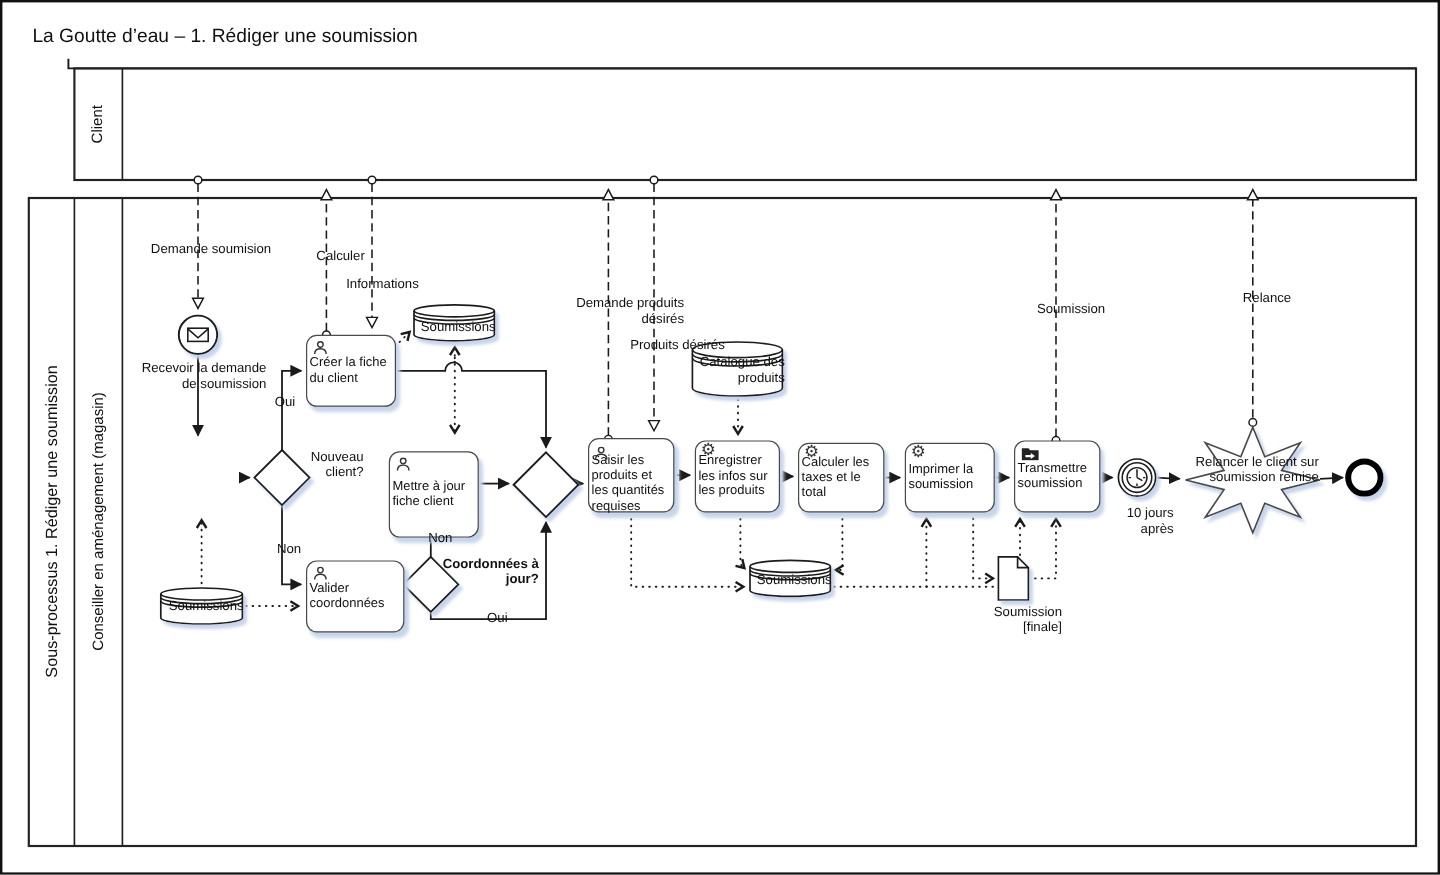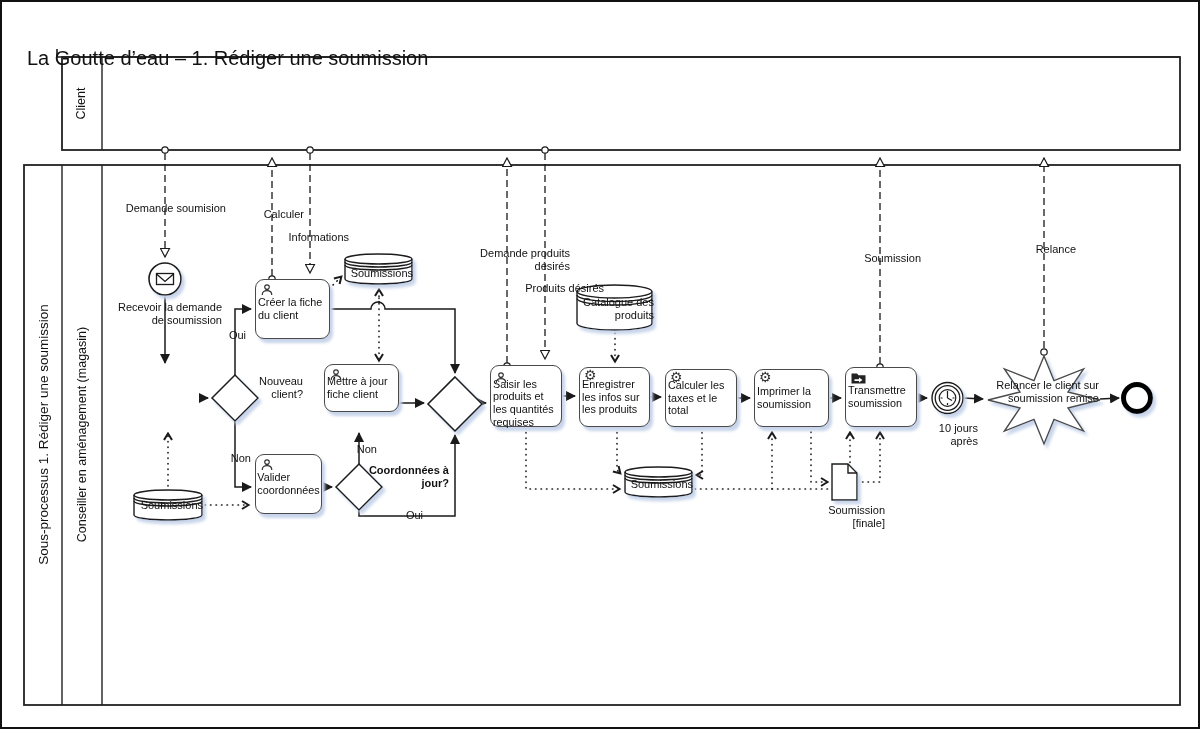--- a/index.html
+++ b/index.html
@@ -1,19 +1,19 @@
 <!DOCTYPE html>
 <html><head>
 <meta charset="utf-8">
 <style>
   html,body{margin:0;padding:0;background:#e8e8e8;}
   .stage{position:relative;width:1200px;height:729px;background:#fff;border:2px solid #111;
          box-sizing:border-box;overflow:hidden;font-family:"Liberation Sans",sans-serif;color:#111;}
   .lbl{position:absolute;text-align:right;font-size:11px;line-height:1.18;color:#111;}
-  .title{position:absolute;left:25px;top:20px;font-size:20px;color:#111;white-space:nowrap;margin-top:25px;}
+  .title{position:absolute;left:25px;top:20px;font-size:16px;color:#111;white-space:nowrap;}
   .task{position:absolute;background:#fff;border:1.4px solid #4a4a4a;border-radius:9px;
         box-shadow:3px 4px 3px #c7d4ea;display:flex;align-items:center;justify-content:center;
         font-size:10.8px;line-height:1.16;padding:3px 2px;box-sizing:border-box;}
   .task .cicon{position:absolute;top:4px;left:5px;}
   .gearchar{position:absolute;top:0px;left:4px;font-size:14px;line-height:14px;color:#333;
             font-family:"DejaVu Sans",sans-serif;}
   .vlabel{position:absolute;transform:rotate(-90deg);text-align:center;height:15px;line-height:15px;}
   svg.layer{position:absolute;left:0;top:0;}
 </style>
 </head>
@@ -159,29 +159,29 @@
 
 
   <div class="task" style="left:253px;top:277px;width:75px;height:60px;">
     <span class="cicon"><svg width="12" height="12" viewBox="0 0 12 12">
           <circle cx="6" cy="3.1" r="2.3" fill="none" stroke="#333" stroke-width="1.2"></circle>
           <path d="M1.2,11 C1.2,7.8 3.2,6.6 6,6.6 C8.8,6.6 10.8,7.8 10.8,11" fill="none" stroke="#333" stroke-width="1.2"></path>
         </svg></span>
     <span>Créer la fiche du client</span>
   </div>
 
-  <div class="task" style="left:253px;top:452px;width:67px;height:60px;">
+  <div class="task" style="left:253px;top:465px;width:82px;height:60px;">
     <span class="cicon"><svg width="12" height="12" viewBox="0 0 12 12">
           <circle cx="6" cy="3.1" r="2.3" fill="none" stroke="#333" stroke-width="1.2"></circle>
           <path d="M1.2,11 C1.2,7.8 3.2,6.6 6,6.6 C8.8,6.6 10.8,7.8 10.8,11" fill="none" stroke="#333" stroke-width="1.2"></path>
         </svg></span>
     <span>Valider coordonnées</span>
   </div>
 
-  <div class="task" style="left:322px;top:362px;width:75px;height:48px;">
+  <div class="task" style="left:322px;top:374px;width:75px;height:72px;">
     <span class="cicon"><svg width="12" height="12" viewBox="0 0 12 12">
           <circle cx="6" cy="3.1" r="2.3" fill="none" stroke="#333" stroke-width="1.2"></circle>
           <path d="M1.2,11 C1.2,7.8 3.2,6.6 6,6.6 C8.8,6.6 10.8,7.8 10.8,11" fill="none" stroke="#333" stroke-width="1.2"></path>
         </svg></span>
     <span>Mettre à jour fiche client</span>
   </div>
 
   <div class="task" style="left:488px;top:363px;width:72px;height:62px;padding-top:17px;">
     <span class="cicon" style="top:6px;left:4px;"><svg width="12" height="12" viewBox="0 0 12 12">
           <circle cx="6" cy="3.1" r="2.3" fill="none" stroke="#333" stroke-width="1.2"></circle>

